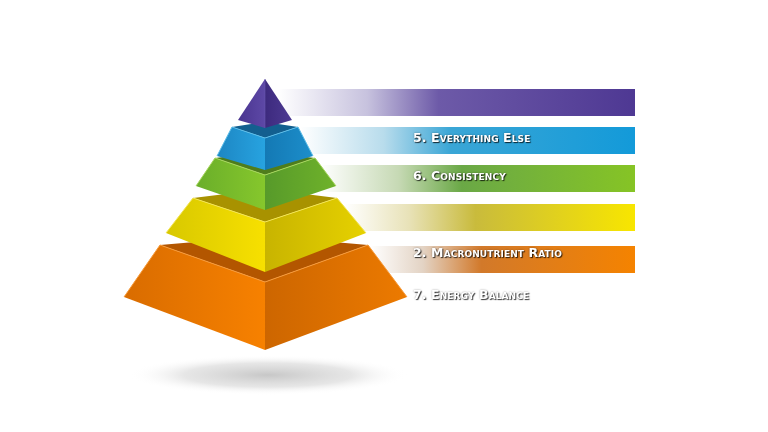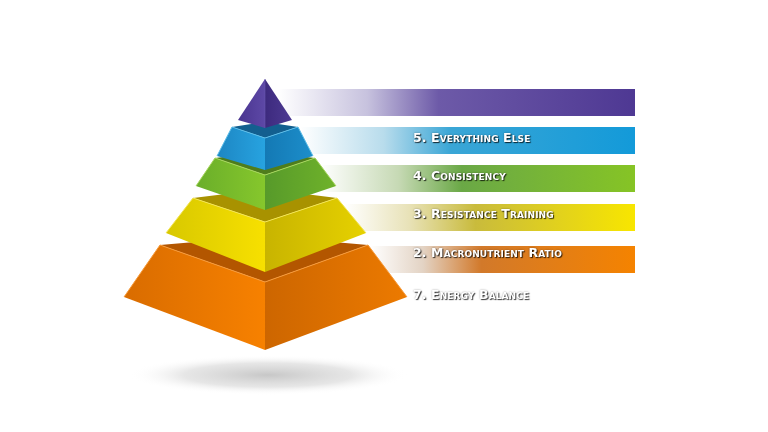--- a/index.html
+++ b/index.html
@@ -179,24 +179,21 @@
       <polygon points="265,79 238,120 265,128" fill="url(#purpleL)"></polygon>
       <polygon points="265,79 265,128 292,120" fill="url(#purpleR)"></polygon>
       <line x1="265" y1="79" x2="265" y2="128" stroke="#6a57b0" stroke-width="0.6"></line>
     </g>
   </svg>
 
   <div class="band" style="left:280px; top:89px; width:355px;">
     <span class="band-label">5. Everything Else</span>
   </div>
   <div class="band" style="left:280px; top:127px; width:355px;">
-    <span class="band-label">4. Consistency</span>
-  </div>
-  <div class="band" style="left:280px; top:165px; width:355px;">
-    <span class="band-label">3. Resistance Training</span>
+    <span class="band-label">6. Consistency</span>
   </div>
   <div class="band" style="left:280px; top:204px; width:355px;">
     <span class="band-label">2. Macronutrient Ratio</span>
   </div>
   <div class="band" style="left:280px; top:246px; width:355px;">
     <span class="band-label">7. Energy Balance</span>
   </div>
 
 </div>
 

